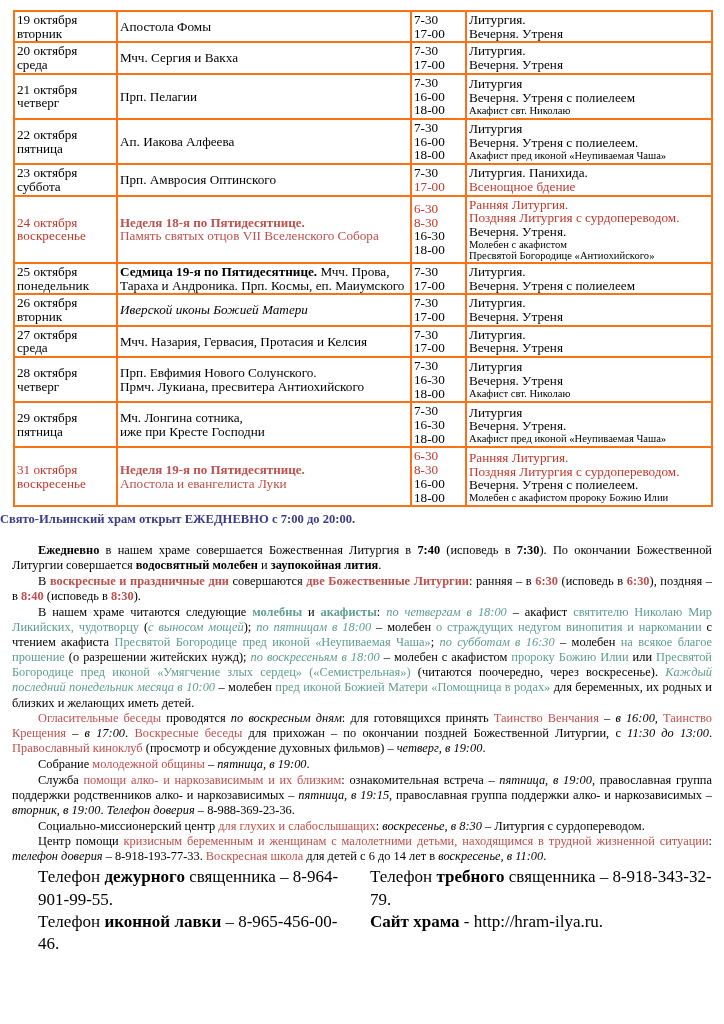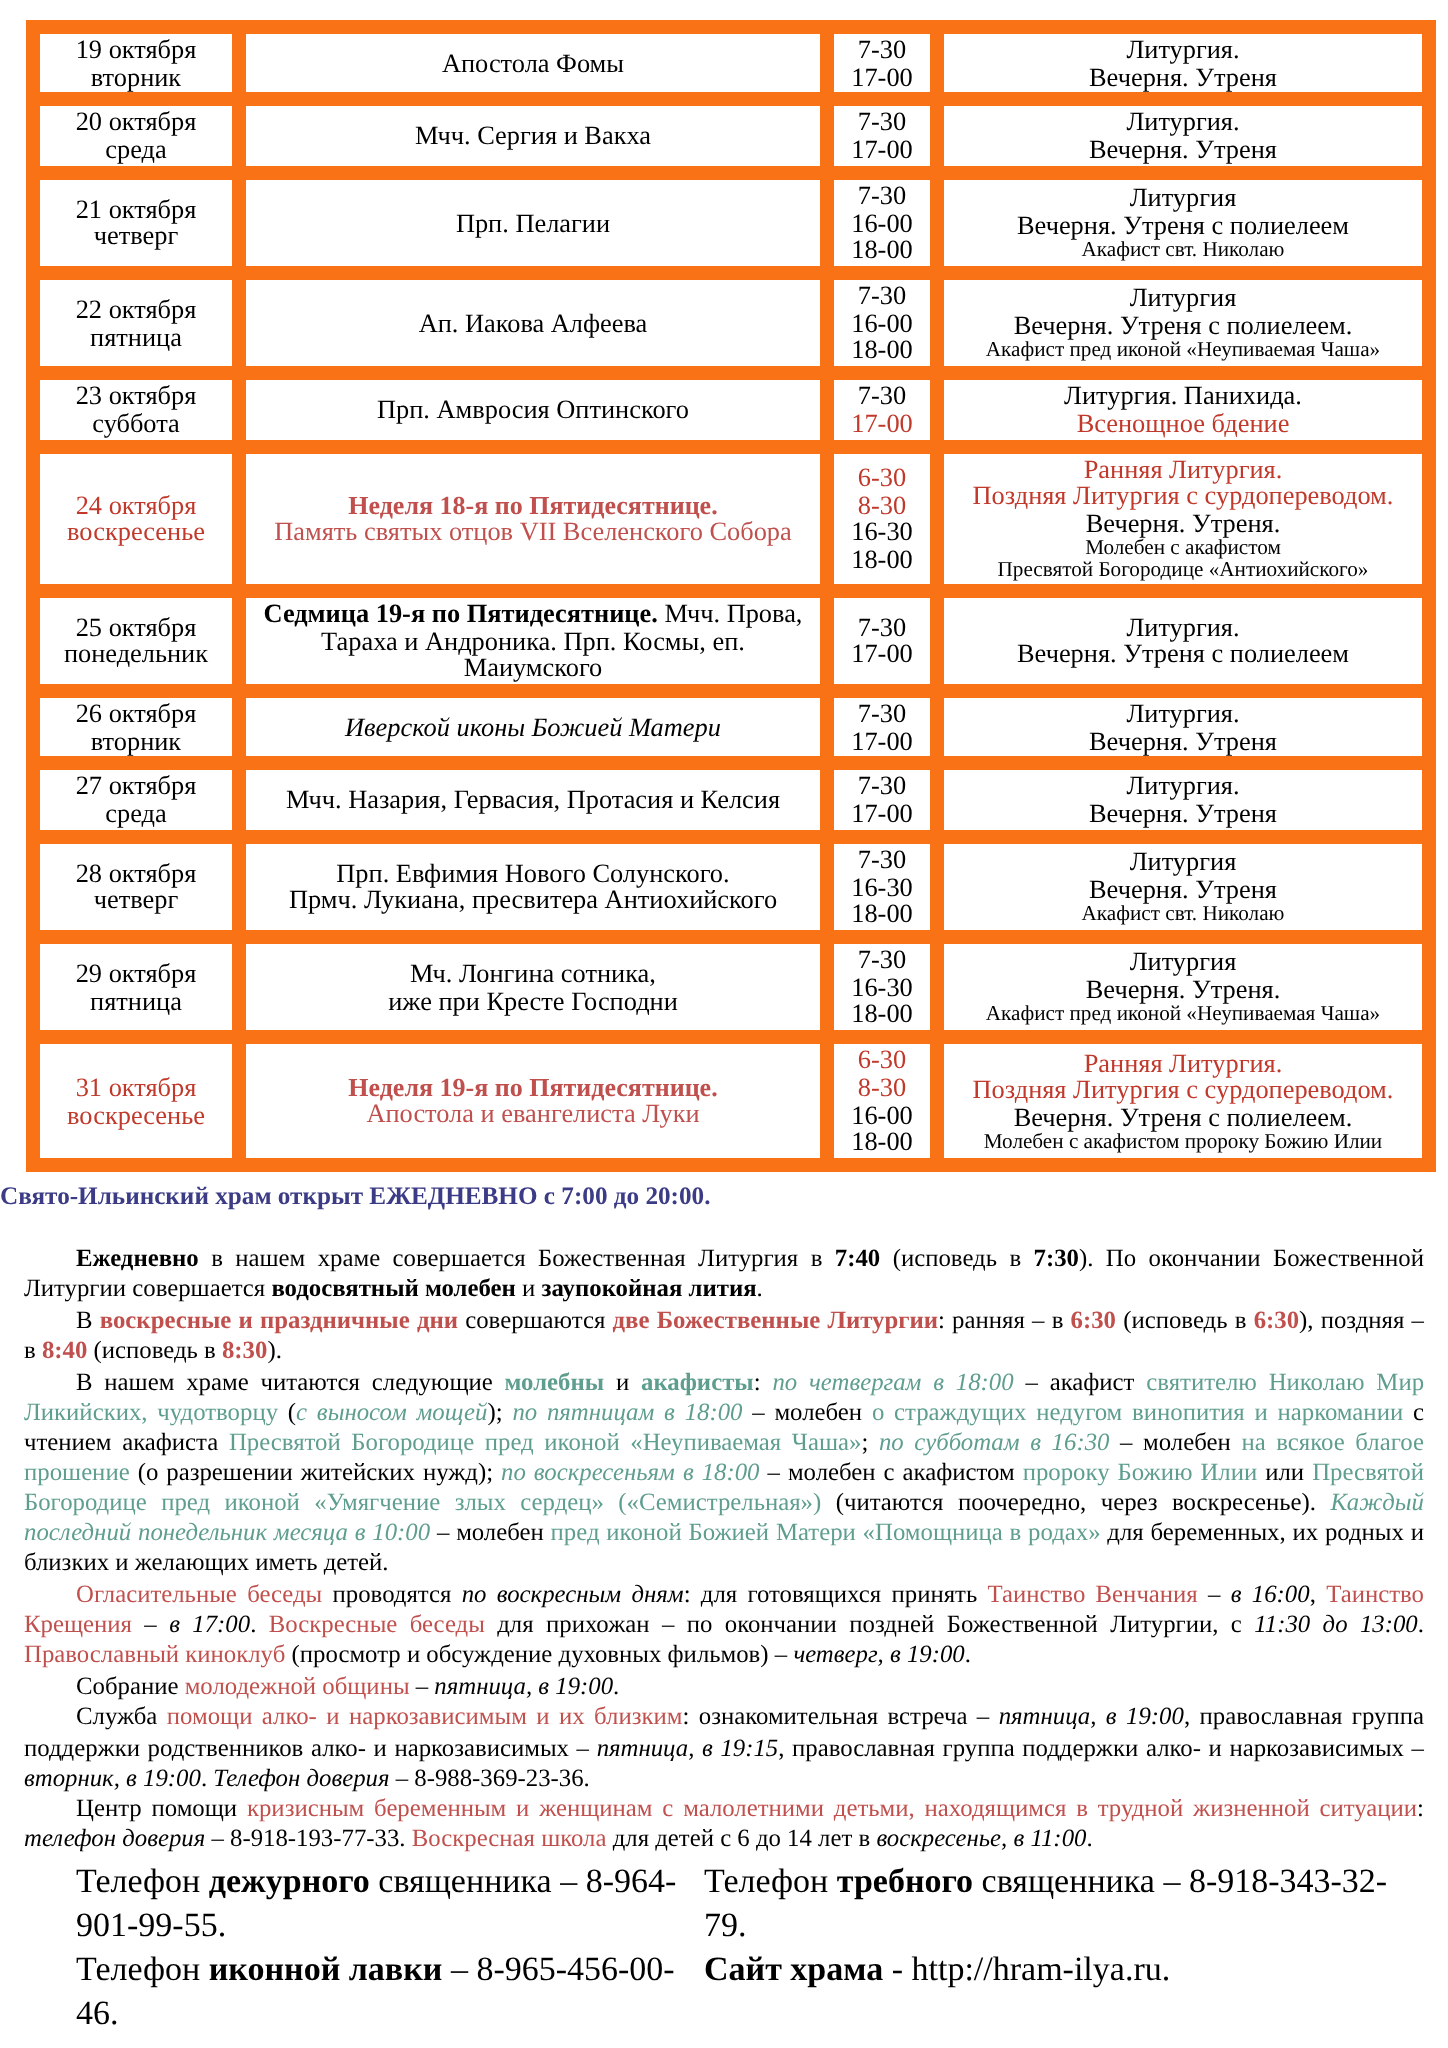--- a/index.html
+++ b/index.html
@@ -13,24 +13,24 @@
   .page{width:724px;height:1024px;position:relative;box-sizing:border-box;}
 
   
   table.schedule{
     border-collapse:collapse;
     width:698px;
     margin:10px 0 0 13px;
     table-layout:fixed;
   }
   table.schedule td{
-    border:7px solid #f97316;
+    border:2px solid #f97316;
     padding:1px 2px;
     vertical-align:middle;
-    text-align:center;
+    text-align:left;
     line-height:1.04;
   }
   col.c-date{width:103px;}
   col.c-feast{width:294px;}
   col.c-time{width:55px;}
   col.c-serv{width:246px;}
 
   .cell-date{font-size:13.2px;}
   .cell-feast{font-size:13.2px;}
   .cell-time{font-size:13.2px;}
@@ -63,21 +63,21 @@
   }
   .body-text p{margin:0 0 0.5px 0;text-indent:26px;}
   .r{color:#c0504d;}
   .g{color:#5f9e8f;}
   .b{font-weight:bold;}
   .i{font-style:italic;}
 
   .phones{margin:2px 12px 0 12px;font-size:17px;line-height:1.3;font-family:Liberation Serif, serif;}
   .phones .row{display:flex;}
   .phones .row .pleft{width:340px;padding-left:26px;box-sizing:border-box;}
-  .phones .row .pright{flex:1;}
+  .phones .row .pright{flex:1;margin-left:18px;}
 </style>
 </head>
 <body>
 
 <div class="page">
 
   <table class="schedule">
     <colgroup>
       <col class="c-date">
         <col class="c-feast">
@@ -320,20 +320,21 @@
 
   <div class="openline">Свято-Ильинский храм открыт ЕЖЕДНЕВНО с 7:00 до 20:00.</div>
 
   <div class="body-text">
     <p><span class="b">Ежедневно</span><span> в нашем храме совершается Божественная Литургия в </span><span class="b">7:40</span><span> (исповедь в </span><span class="b">7:30</span><span>). По окончании Божественной Литургии совершается </span><span class="b">водосвятный молебен</span><span> и </span><span class="b">заупокойная лития</span><span>.</span></p>
     <p><span>В </span><span class="b r">воскресные и праздничные дни</span><span> совершаются </span><span class="b r">две Божественные Литургии</span><span>: ранняя – в </span><span class="b r">6:30</span><span> (исповедь в </span><span class="b r">6:30</span><span>), поздняя – в </span><span class="b r">8:40</span><span> (исповедь в </span><span class="b r">8:30</span><span>).</span></p>
     <p><span>В нашем храме читаются следующие </span><span class="b g">молебны</span><span> и </span><span class="b g">акафисты</span><span>: </span><span class="i g">по четвергам в 18:00</span><span> – акафист </span><span class="g">святителю Николаю Мир Ликийских, чудотворцу</span><span> (</span><span class="i g">с выносом мощей</span><span>); </span><span class="i g">по пятницам в 18:00</span><span> – молебен </span><span class="g">о страждущих недугом винопития и наркомании</span><span> с чтением акафиста </span><span class="g">Пресвятой Богородице пред иконой «Неупиваемая Чаша»</span><span>; </span><span class="i g">по субботам в 16:30</span><span> – молебен </span><span class="g">на всякое благое прошение</span><span> (о разрешении житейских нужд); </span><span class="i g">по воскресеньям в 18:00</span><span> – молебен с акафистом </span><span class="g">пророку Божию Илии</span><span> или </span><span class="g">Пресвятой Богородице пред иконой «Умягчение злых сердец» («Семистрельная»)</span><span> (читаются поочередно, через воскресенье). </span><span class="i g">Каждый последний понедельник месяца в 10:00</span><span> – молебен </span><span class="g">пред иконой Божией Матери «Помощница в родах»</span><span> для беременных, их родных и близких и желающих иметь детей.</span></p>
     <p><span class="r">Огласительные беседы</span><span> проводятся </span><span class="i">по воскресным дням</span><span>: для готовящихся принять </span><span class="r">Таинство Венчания</span><span> – </span><span class="i">в 16:00</span><span>, </span><span class="r">Таинство Крещения</span><span> – </span><span class="i">в 17:00</span><span>. </span><span class="r">Воскресные беседы</span><span> для прихожан – по окончании поздней Божественной Литургии, с </span><span class="i">11:30 до 13:00</span><span>. </span><span class="r">Православный киноклуб</span><span> (просмотр и обсуждение духовных фильмов) – </span><span class="i">четверг, в 19:00</span><span>.</span></p>
     <p><span>Собрание </span><span class="r">молодежной общины</span><span> – </span><span class="i">пятница, в 19:00</span><span>.</span></p>
     <p><span>Служба </span><span class="r">помощи алко- и наркозависимым и их близким</span><span>: ознакомительная встреча – </span><span class="i">пятница, в 19:00</span><span>, православная группа поддержки родственников алко- и наркозависимых – </span><span class="i">пятница, в 19:15</span><span>, православная группа поддержки алко- и наркозависимых – </span><span class="i">вторник, в 19:00</span><span>. </span><span class="i">Телефон доверия</span><span> – 8-988-369-23-36.</span></p>
+    <p><span>Социально-миссионерский центр </span><span class="r">для глухих и слабослышащих</span><span>: </span><span class="i">воскресенье, в 8:30</span><span> – Литургия с сурдопереводом.</span></p>
     <p><span>Центр помощи </span><span class="r">кризисным беременным и женщинам с малолетними детьми, находящимся в трудной жизненной ситуации</span><span>: </span><span class="i">телефон доверия</span><span> – 8-918-193-77-33. </span><span class="r">Воскресная школа</span><span> для детей с 6 до 14 лет в </span><span class="i">воскресенье, в 11:00</span><span>.</span></p>
   </div>
 
   <div class="phones">
     <div class="row">
       <div class="pleft"><span>Телефон </span><b>дежурного</b><span> священника – 8-964-901-99-55.</span></div>
       <div class="pright"><span>Телефон </span><b>требного</b><span> священника – 8-918-343-32-79.</span></div>
     </div>
     <div class="row">
       <div class="pleft"><span>Телефон </span><b>иконной лавки</b><span> – 8-965-456-00-46.</span></div>

